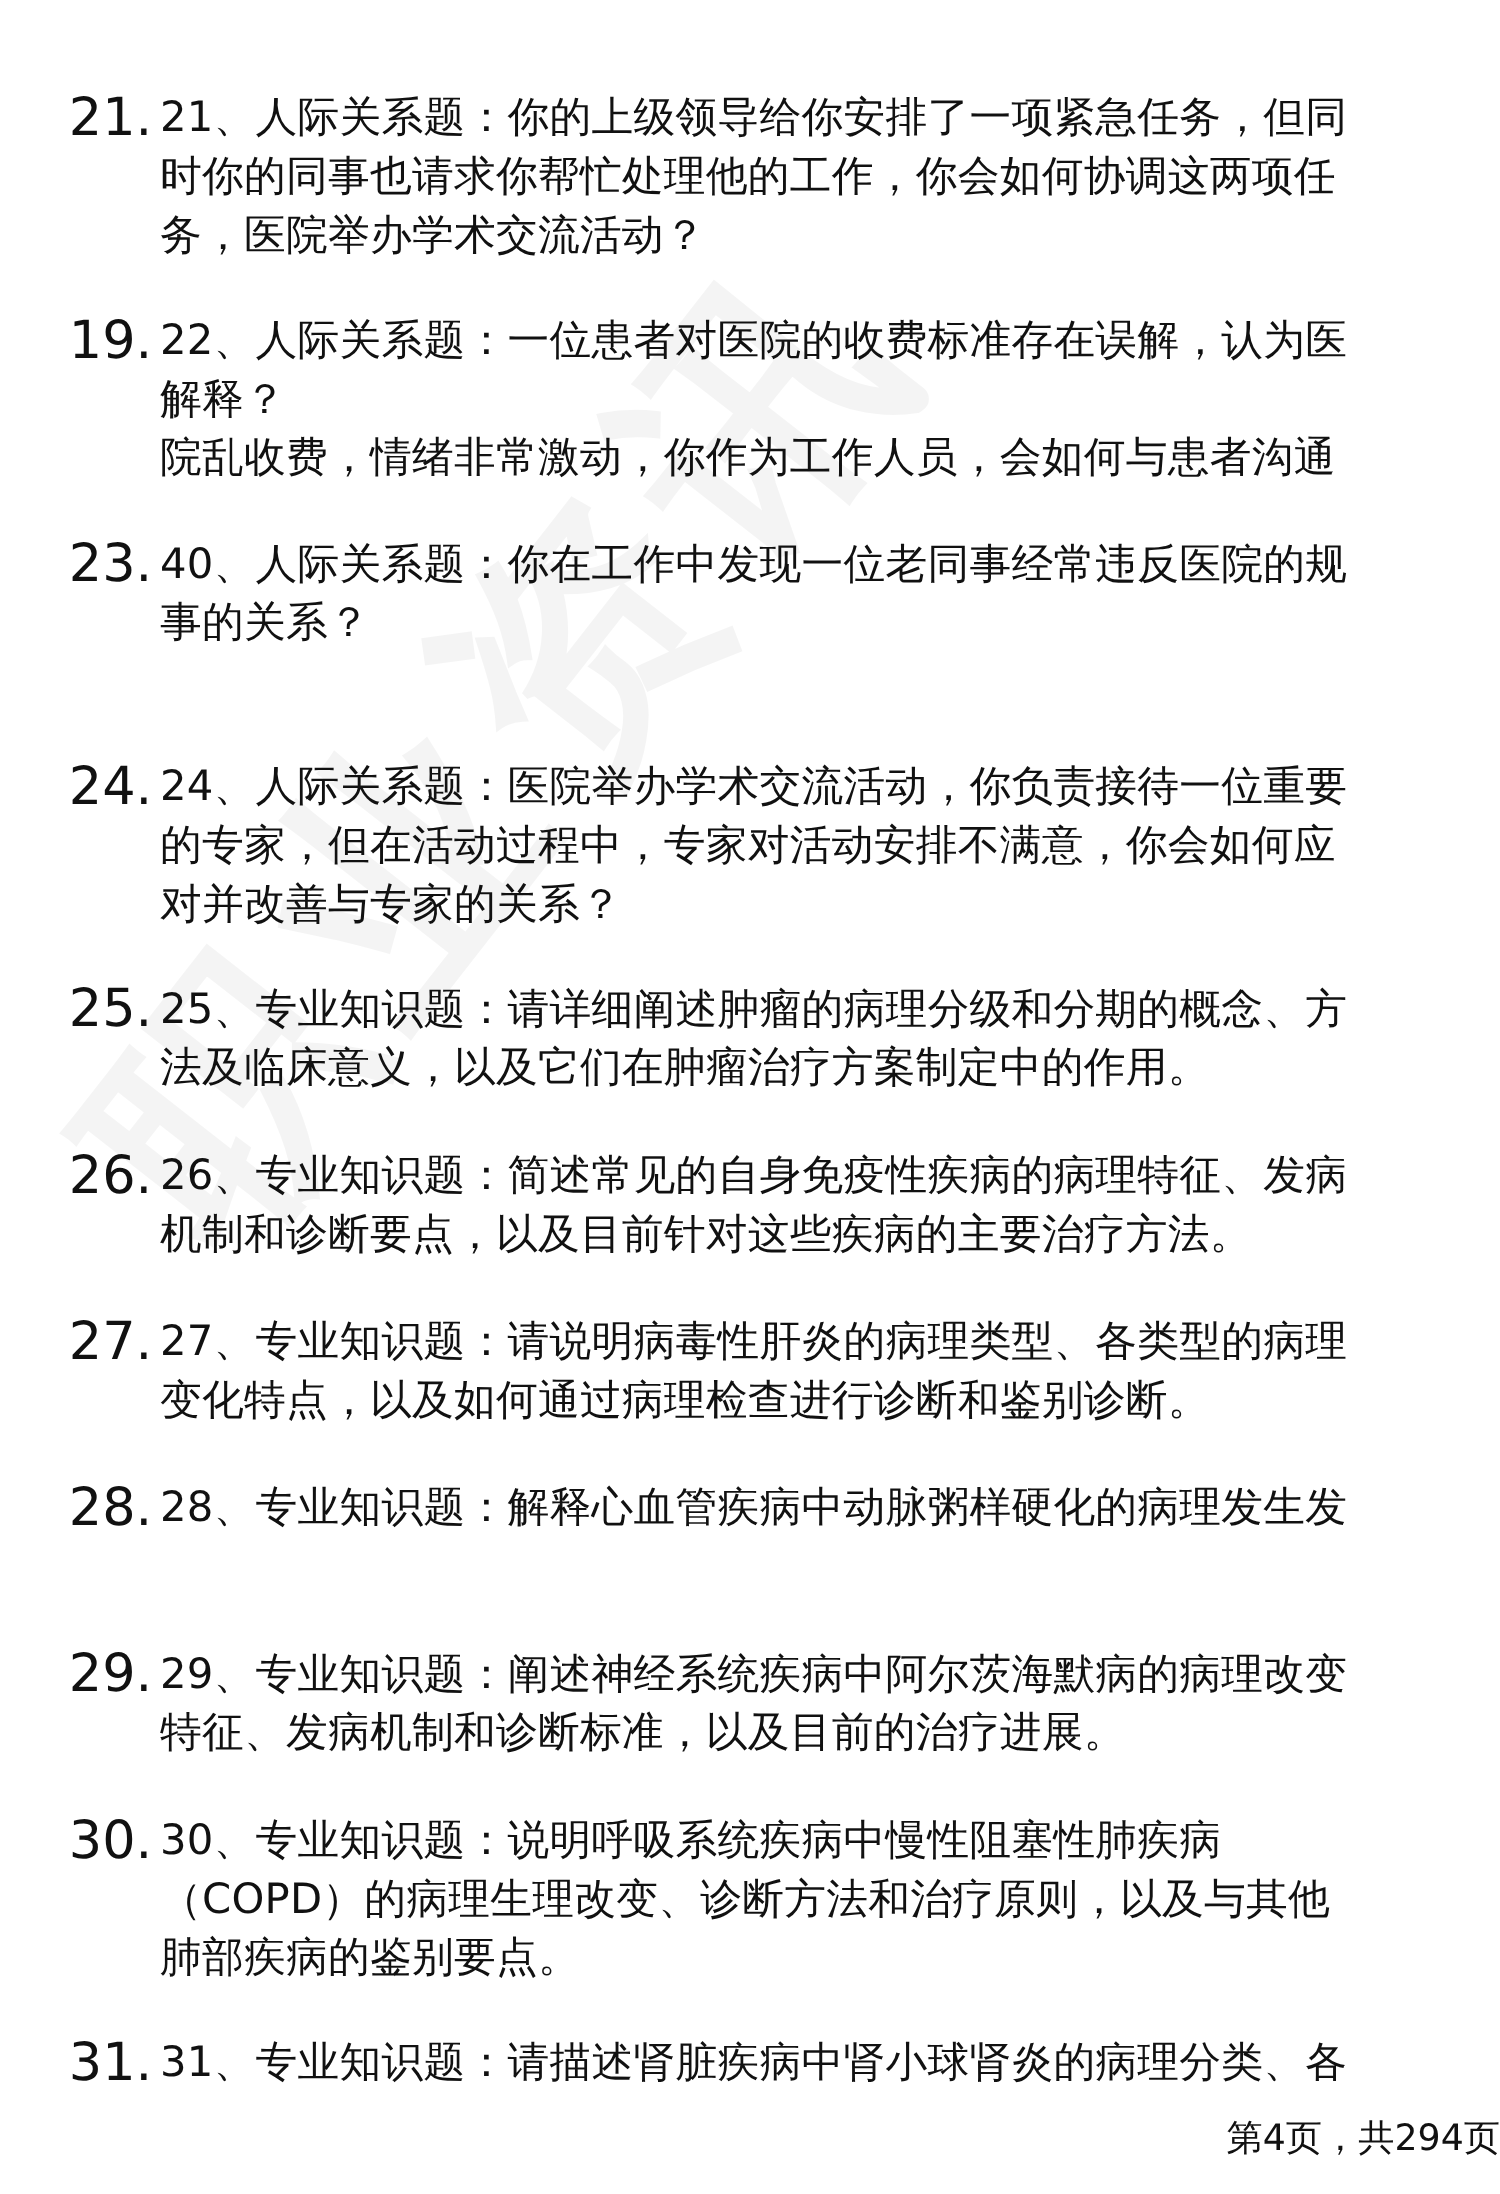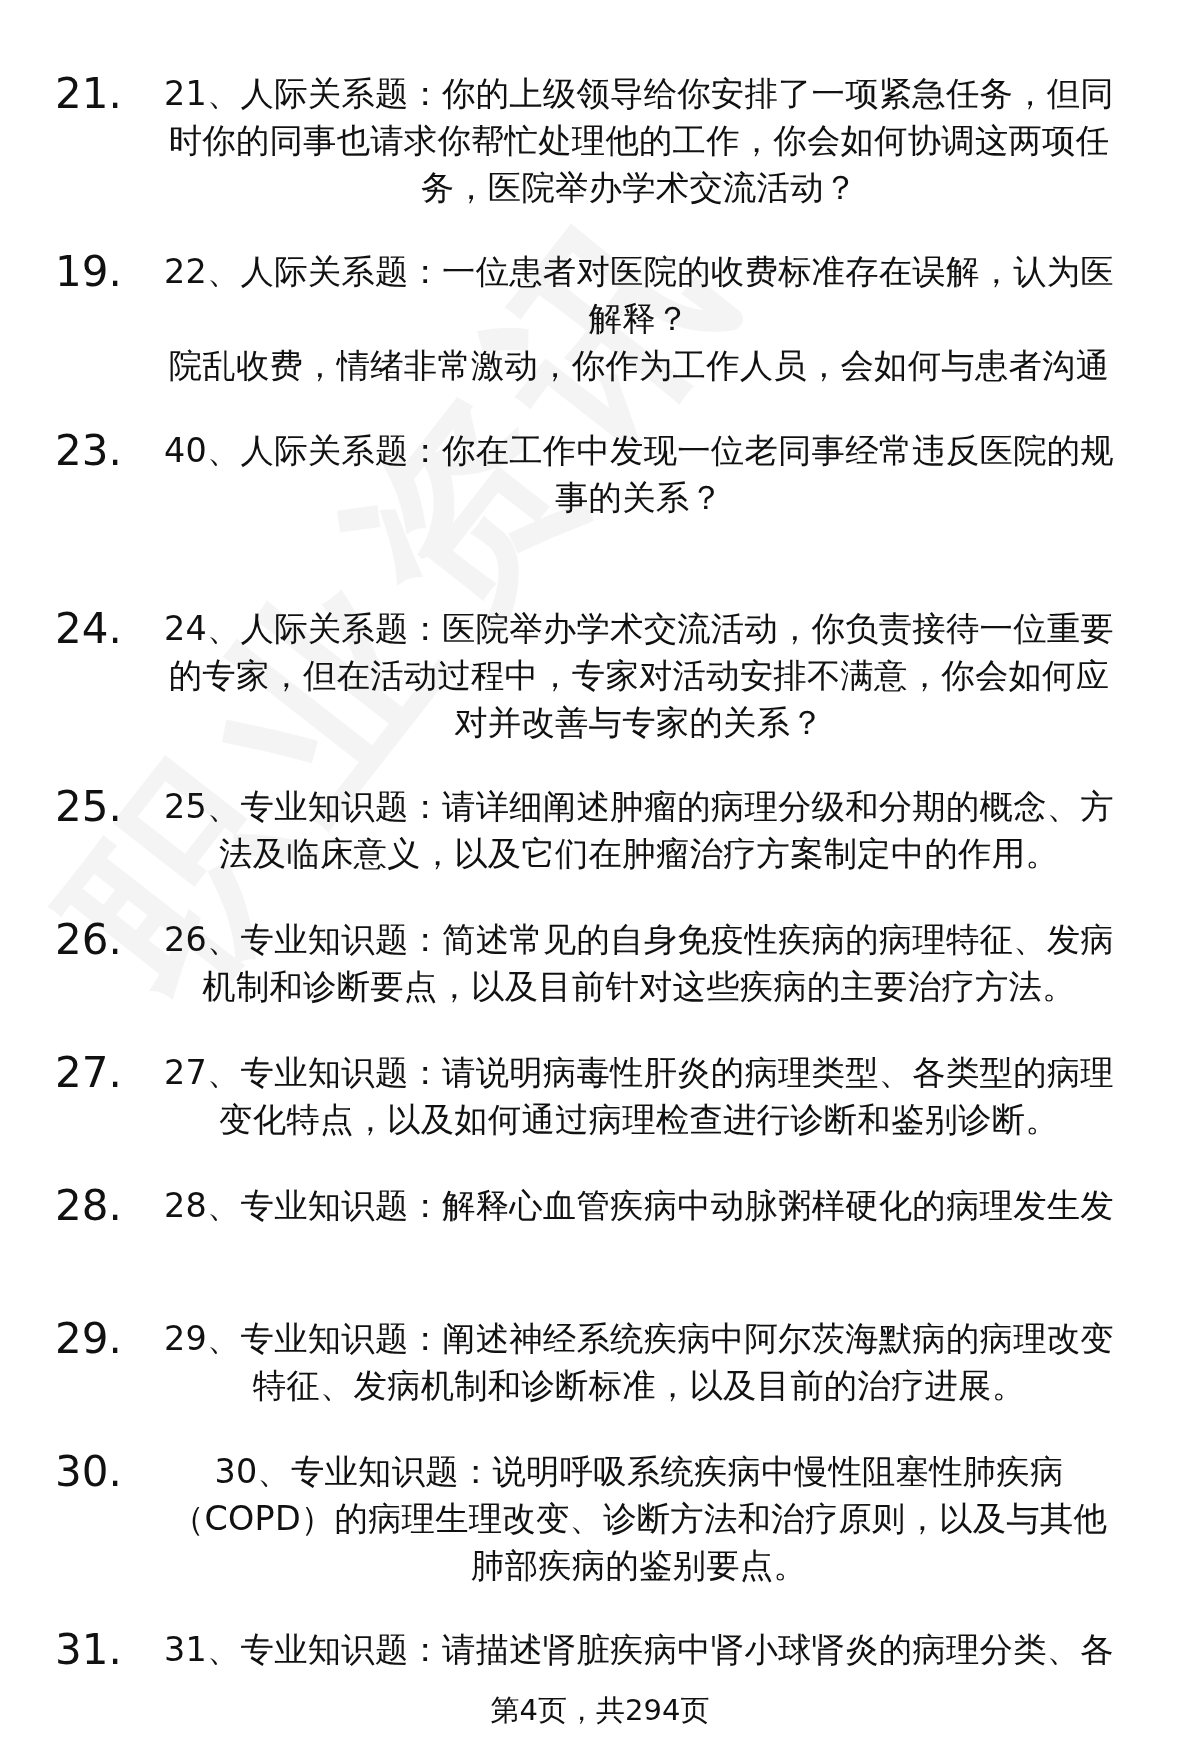--- a/index.html
+++ b/index.html
@@ -57,28 +57,27 @@
       top: 0;
       width: 1022px;
       font-size: 33.4px;
       line-height: 47px;
       word-break: break-all;
       letter-spacing: 0.2px;
     }
     .q-line {
       display: block;
       white-space: nowrap;
-      text-align: center;
     }
     .footer {
       position: absolute;
       left: 0;
       top: 1690px;
       width: 1200px;
-      text-align: center;
+      text-align: right;
       font-size: 29px;
       line-height: 40px;
       z-index: 1;
     }
   </style>
 </head>
 <body>
 
 <div class="watermark">职业资讯</div>
 

